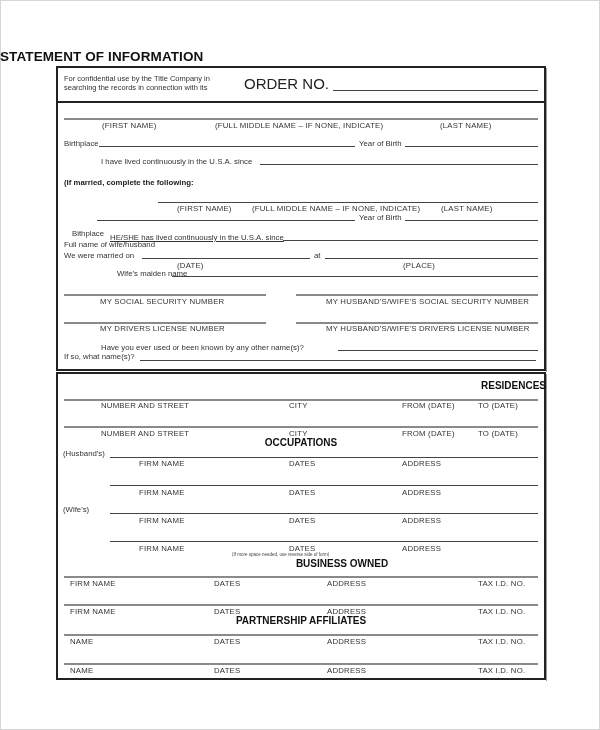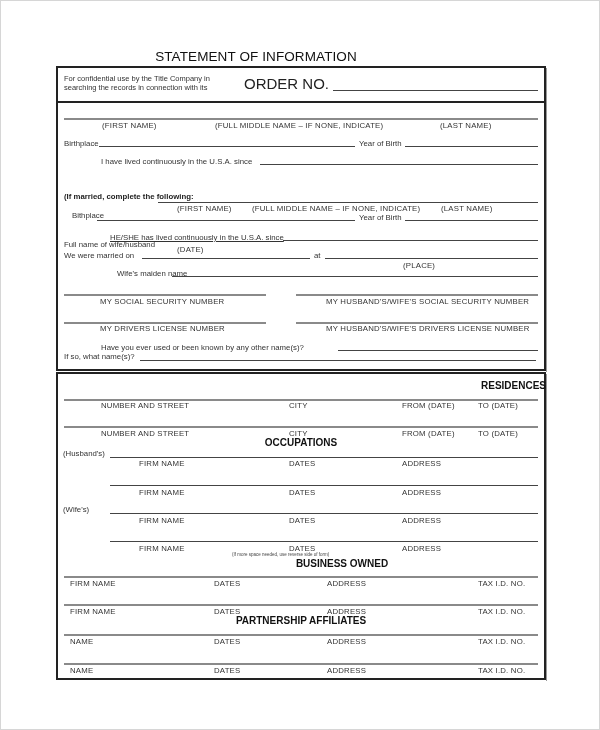--- a/index.html
+++ b/index.html
@@ -11,22 +11,22 @@
       position: relative;
       overflow: hidden;
     }
     .page-frame {
       position: absolute; left: 0; top: 0;
       width: 598px; height: 728px;
       border: 1px solid #d6d6d6;
     }
     .abs { position: absolute; white-space: nowrap; }
     .title {
-      left: 13px; width: 486px; text-align: center; top: 49px;
-      font-size: 13.5px; font-weight: normal; color: #111;
+      left: 0; width: 486px; top: 49px;
+      font-size: 13.5px; font-weight: bold; color: #111;
       letter-spacing: 0.1px;
     }
     .box {
       position: absolute;
       border: 2px solid #222;
       box-sizing: border-box;
     }
     .hdr-box { left: 56px; top: 66px; width: 490px; height: 305px; }
     .hdr-sep { position: absolute; left: 56px; top: 101px; width: 490px; height: 2px; background: #222; }
     .box2 { left: 56px; top: 372px; width: 490px; height: 308px; }
@@ -63,41 +63,41 @@
 <div class="abs cap" style="left:440px; top:121px;">(LAST NAME)</div>
 
 <div class="abs lbl" style="left:64px; top:139px;">Birthplace</div>
 <div class="line" style="left:99px; top:146px; width:256px;"></div>
 <div class="abs lbl" style="left:359px; top:139px;">Year of Birth</div>
 <div class="line" style="left:405px; top:146px; width:133px;"></div>
 
 <div class="abs lbl" style="left:101px; top:157px;">I have lived continuously in the U.S.A. since</div>
 <div class="line" style="left:260px; top:164px; width:278px;"></div>
 
-<div class="abs bold-lbl" style="left:64px; top:192px;">(If married, complete the following:</div>
+<div class="abs bold-lbl" style="left:64px; top:178px;">(If married, complete the following:</div>
 
 <div class="abs lbl" style="left:64px; top:195px;margin-top:45px;">Full name of wife/husband</div>
 <div class="line" style="left:158px; top:202px; width:380px;"></div>
 <div class="abs cap" style="left:177px; top:204px;">(FIRST NAME)</div>
 <div class="abs cap" style="left:252px; top:204px;">(FULL MIDDLE NAME – IF NONE, INDICATE)</div>
 <div class="abs cap" style="left:441px; top:204px;">(LAST NAME)</div>
 
-<div class="abs lbl" style="left:64px; top:211px;padding-left:8px;">Bithplace</div>
+<div class="abs lbl" style="left:64px; top:229px;padding-left:8px;">Bithplace</div>
 <div class="line" style="left:97px; top:220px; width:258px;"></div>
 <div class="abs lbl" style="left:359px; top:213px;">Year of Birth</div>
 <div class="line" style="left:405px; top:220px; width:133px;"></div>
 
 <div class="abs lbl" style="left:110px; top:233px;text-decoration:underline;">HE/SHE has lived continuously in the U.S.A. since</div>
 <div class="line" style="left:283px; top:240px; width:255px;"></div>
 
 <div class="abs lbl" style="left:64px; top:251px;">We were married on</div>
 <div class="line" style="left:142px; top:258px; width:168px;"></div>
 <div class="abs lbl" style="left:314px; top:251px;">at</div>
 <div class="line" style="left:325px; top:258px; width:213px;"></div>
-<div class="abs cap" style="left:177px; top:245px;">(DATE)</div>
+<div class="abs cap" style="left:177px; top:261px;">(DATE)</div>
 <div class="abs cap" style="left:403px; top:261px;">(PLACE)</div>
 
 <div class="abs lbl" style="left:101px; top:269px;margin-left:16px;">Wife's maiden name</div>
 <div class="line" style="left:172px; top:276px; width:366px;"></div>
 
 <div class="gline" style="left:64px; top:294px; width:202px;"></div>
 <div class="gline" style="left:296px; top:294px; width:242px;"></div>
 <div class="abs cap" style="left:100px; top:297px;">MY SOCIAL SECURITY NUMBER</div>
 <div class="abs cap" style="left:326px; top:297px;">MY HUSBAND'S/WIFE'S SOCIAL SECURITY NUMBER</div>
 

